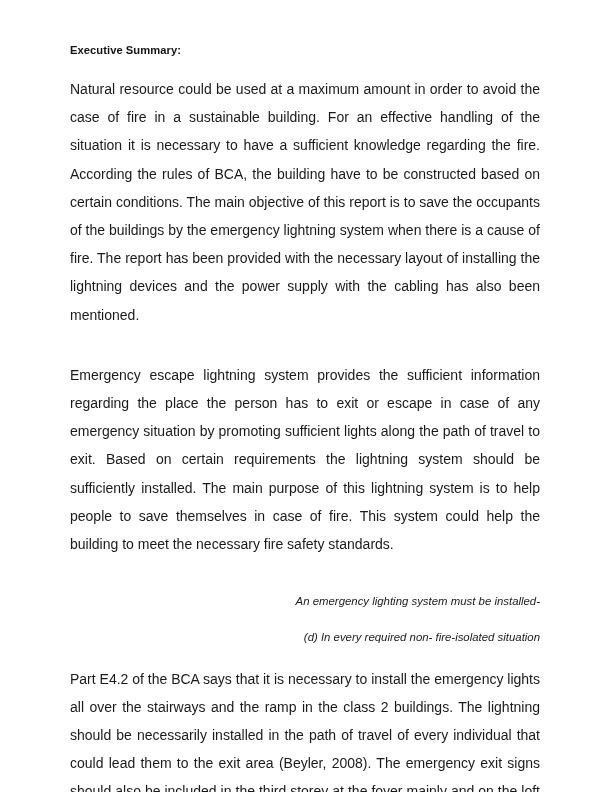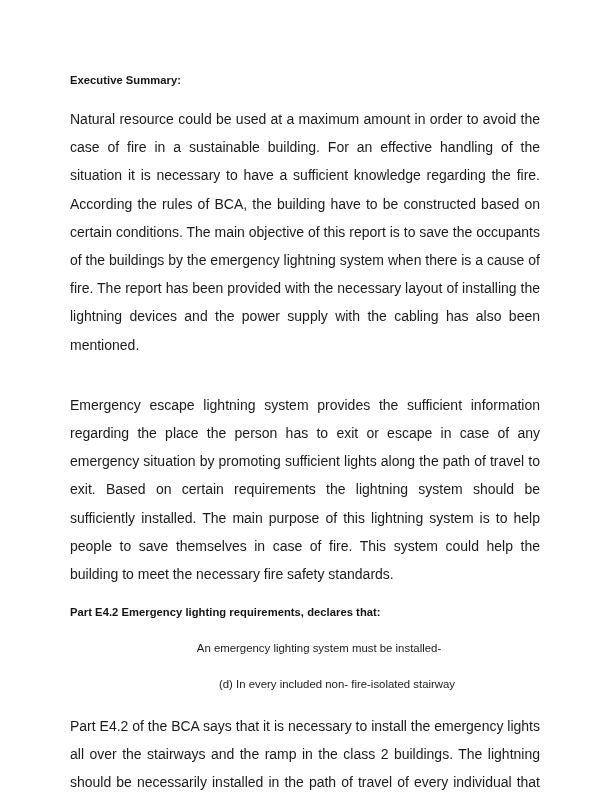--- a/index.html
+++ b/index.html
@@ -11,21 +11,21 @@
     height: 792px;
     background: #ffffff;
     font-family: "Liberation Sans", "DejaVu Sans", sans-serif;
     color: #1a1a1a;
     overflow: hidden;
   }
   .page {
     width: 612px;
     height: 792px;
     box-sizing: border-box;
-    padding: 72px 72px 0 70px;
+    padding: 42px 72px 0 70px;
     background: #ffffff;
     position: relative;
   }
   .doc-body {
     width: 470px;
   }
   h2.heading {
     font-size: 11.2px;
     font-weight: bold;
     line-height: 17px;
@@ -37,23 +37,24 @@
     font-size: 14px;
     line-height: 28.2px;
     text-align: justify;
     text-justify: inter-word;
     margin: 0;
     color: #1a1a1a;
     hyphens: none;
   }
   p.italic-line {
     font-size: 11.4px;
+    font-style: italic;
     line-height: 28.2px;
     margin: 0;
-    text-align: center;
+    text-align: right;
     color: #1a1a1a;
   }
   .indent-1 { padding-left: 28px; }
   .indent-2 { padding-left: 64px; }
 
   
   .gap-heading-to-para { height: 16px; }
   .gap-para-to-heading { height: 16px; }
   .gap-block { height: 13px; }
   .gap-small { height: 8px; }
@@ -72,28 +73,27 @@
 
     <div class="gap-para-to-heading"></div>
 
 
     <div class="gap-heading-to-para"></div>
 
     <p class="para">Emergency escape lightning system provides the sufficient information regarding the place the person has to exit or escape in case of any emergency situation by promoting sufficient lights along the path of travel to exit. Based on certain requirements the lightning system should be sufficiently installed. The main purpose of this lightning system is to help people to save themselves in case of fire. This system could help the building to meet the necessary fire safety standards.</p>
 
     <div class="gap-para-to-heading"></div>
 
-    <h2 class="heading">Part E4.2 Emergency lighting requirements, declares that:</h2>
 
     <div class="gap-block"></div>
 
     <p class="italic-line indent-1">An emergency lighting system must be installed-</p>
 
     <div class="gap-small"></div>
 
-    <p class="italic-line indent-2">(d) In every included non- fire-isolated stairway</p>
+    <p class="italic-line indent-2">(d) In every required non- fire-isolated situation</p>
 
     <div class="gap-block"></div>
 
     <p class="para">Part E4.2 of the BCA says that it is necessary to install the emergency lights all over the stairways and the ramp in the class 2 buildings. The lightning should be necessarily installed in the path of travel of every individual that could lead them to the exit area (Beyler, 2008). The emergency exit signs should also be included in the third storey at the foyer mainly and on the loft level of every unit guiding residents of units 11, 12, 13 and 14 lower to the non-fire inaccessible stairway to the exit for level one. Moreover, the car parking at the basement should include several exit signs that should lead an individual on the ramp to the fire isolated place that is situated at the front of the visitor one parking.</p>
 
   </div>
 </div>
 
 </body></html>

